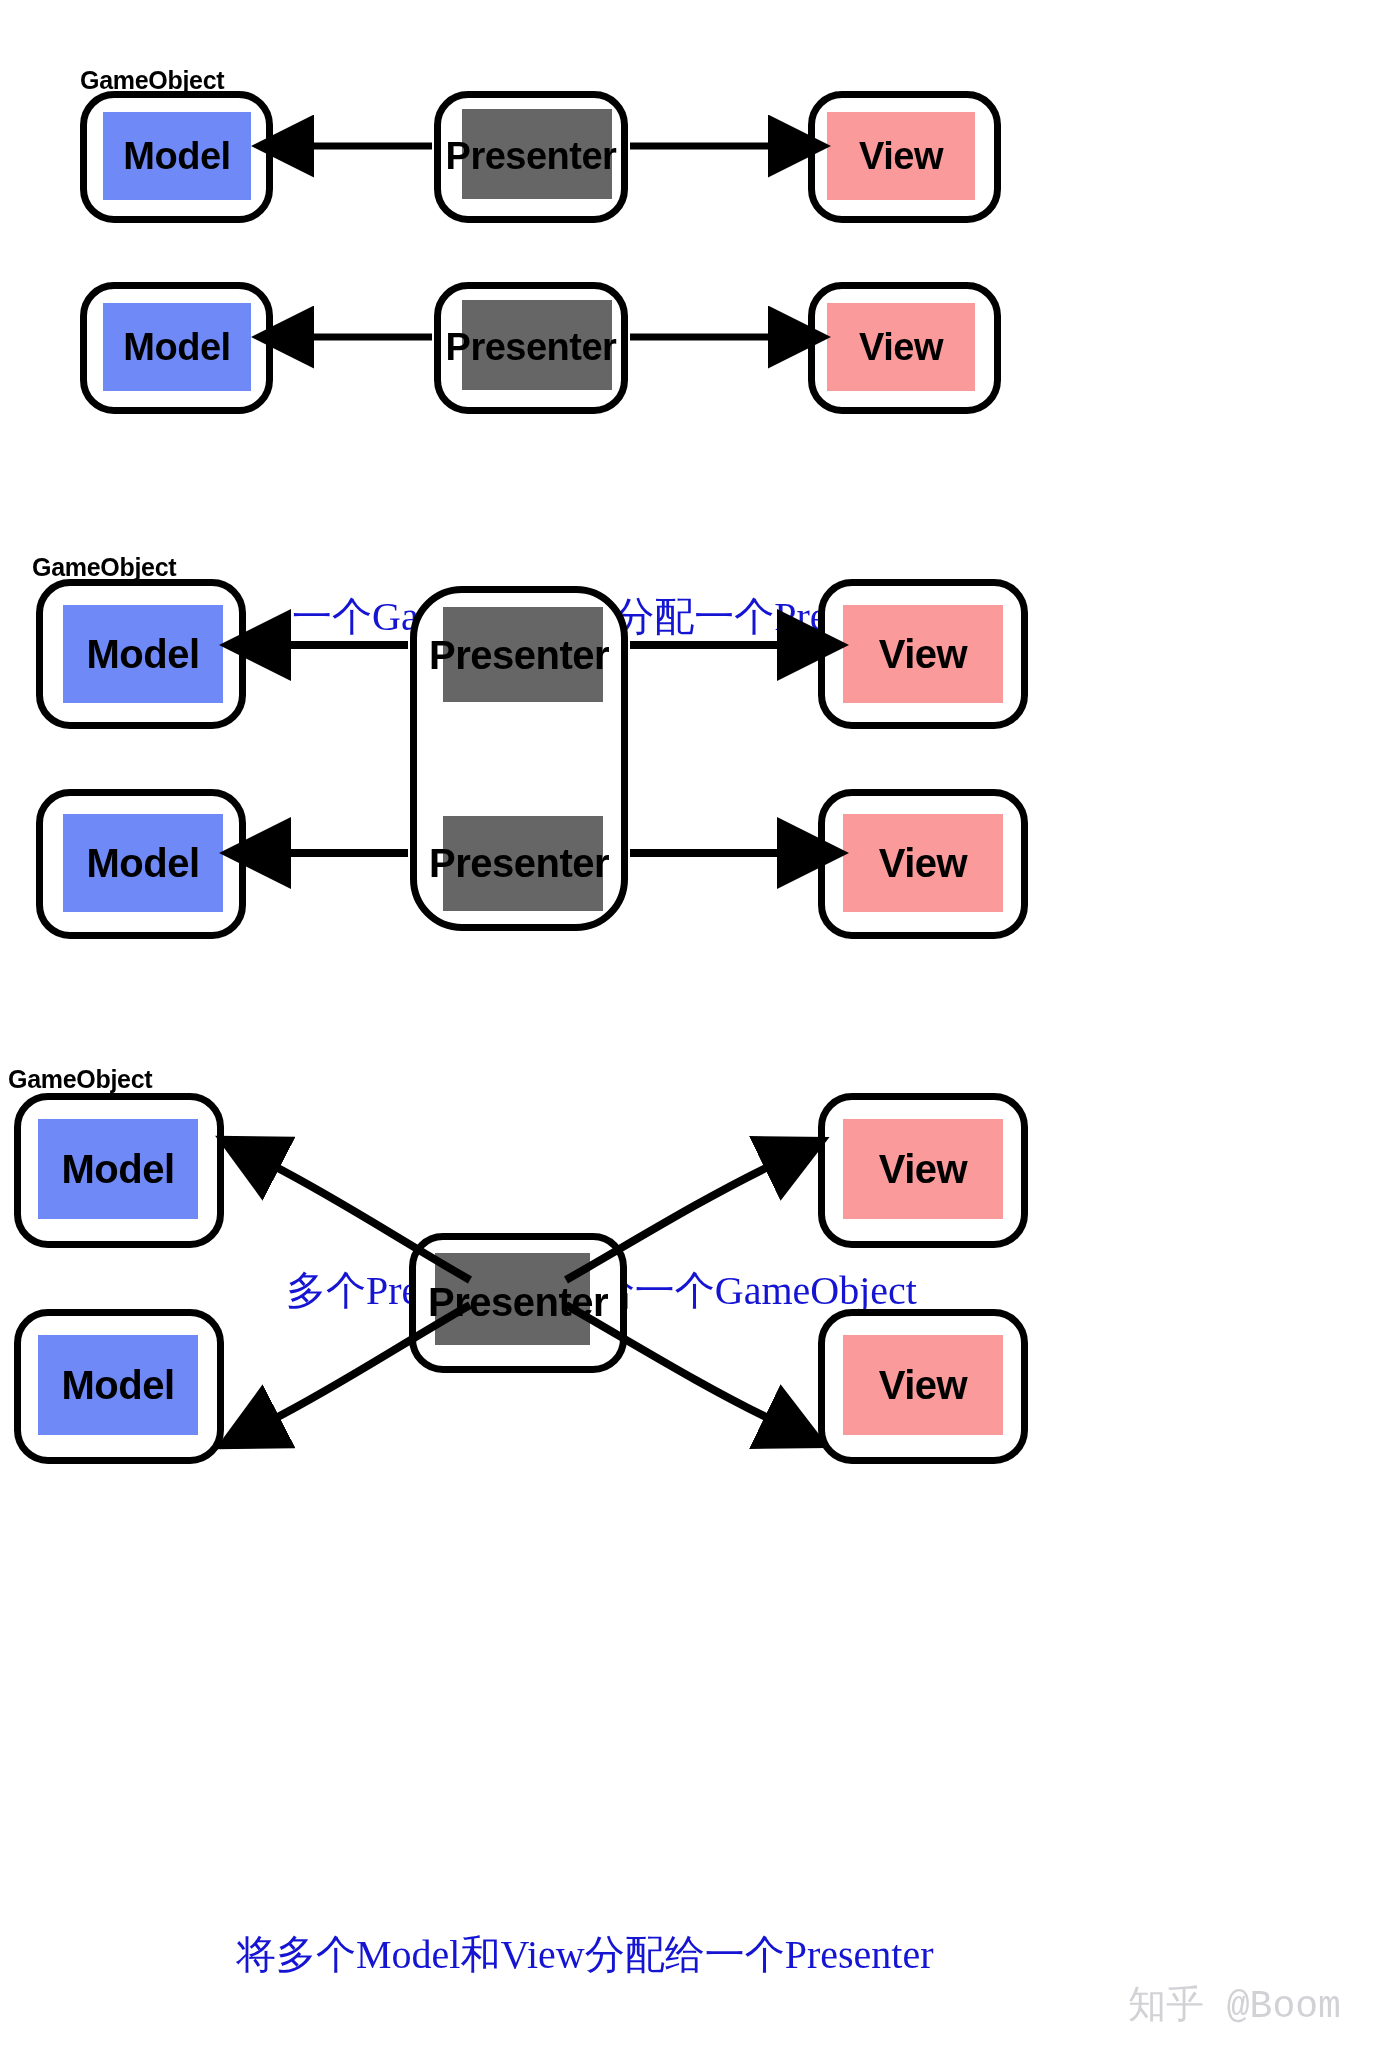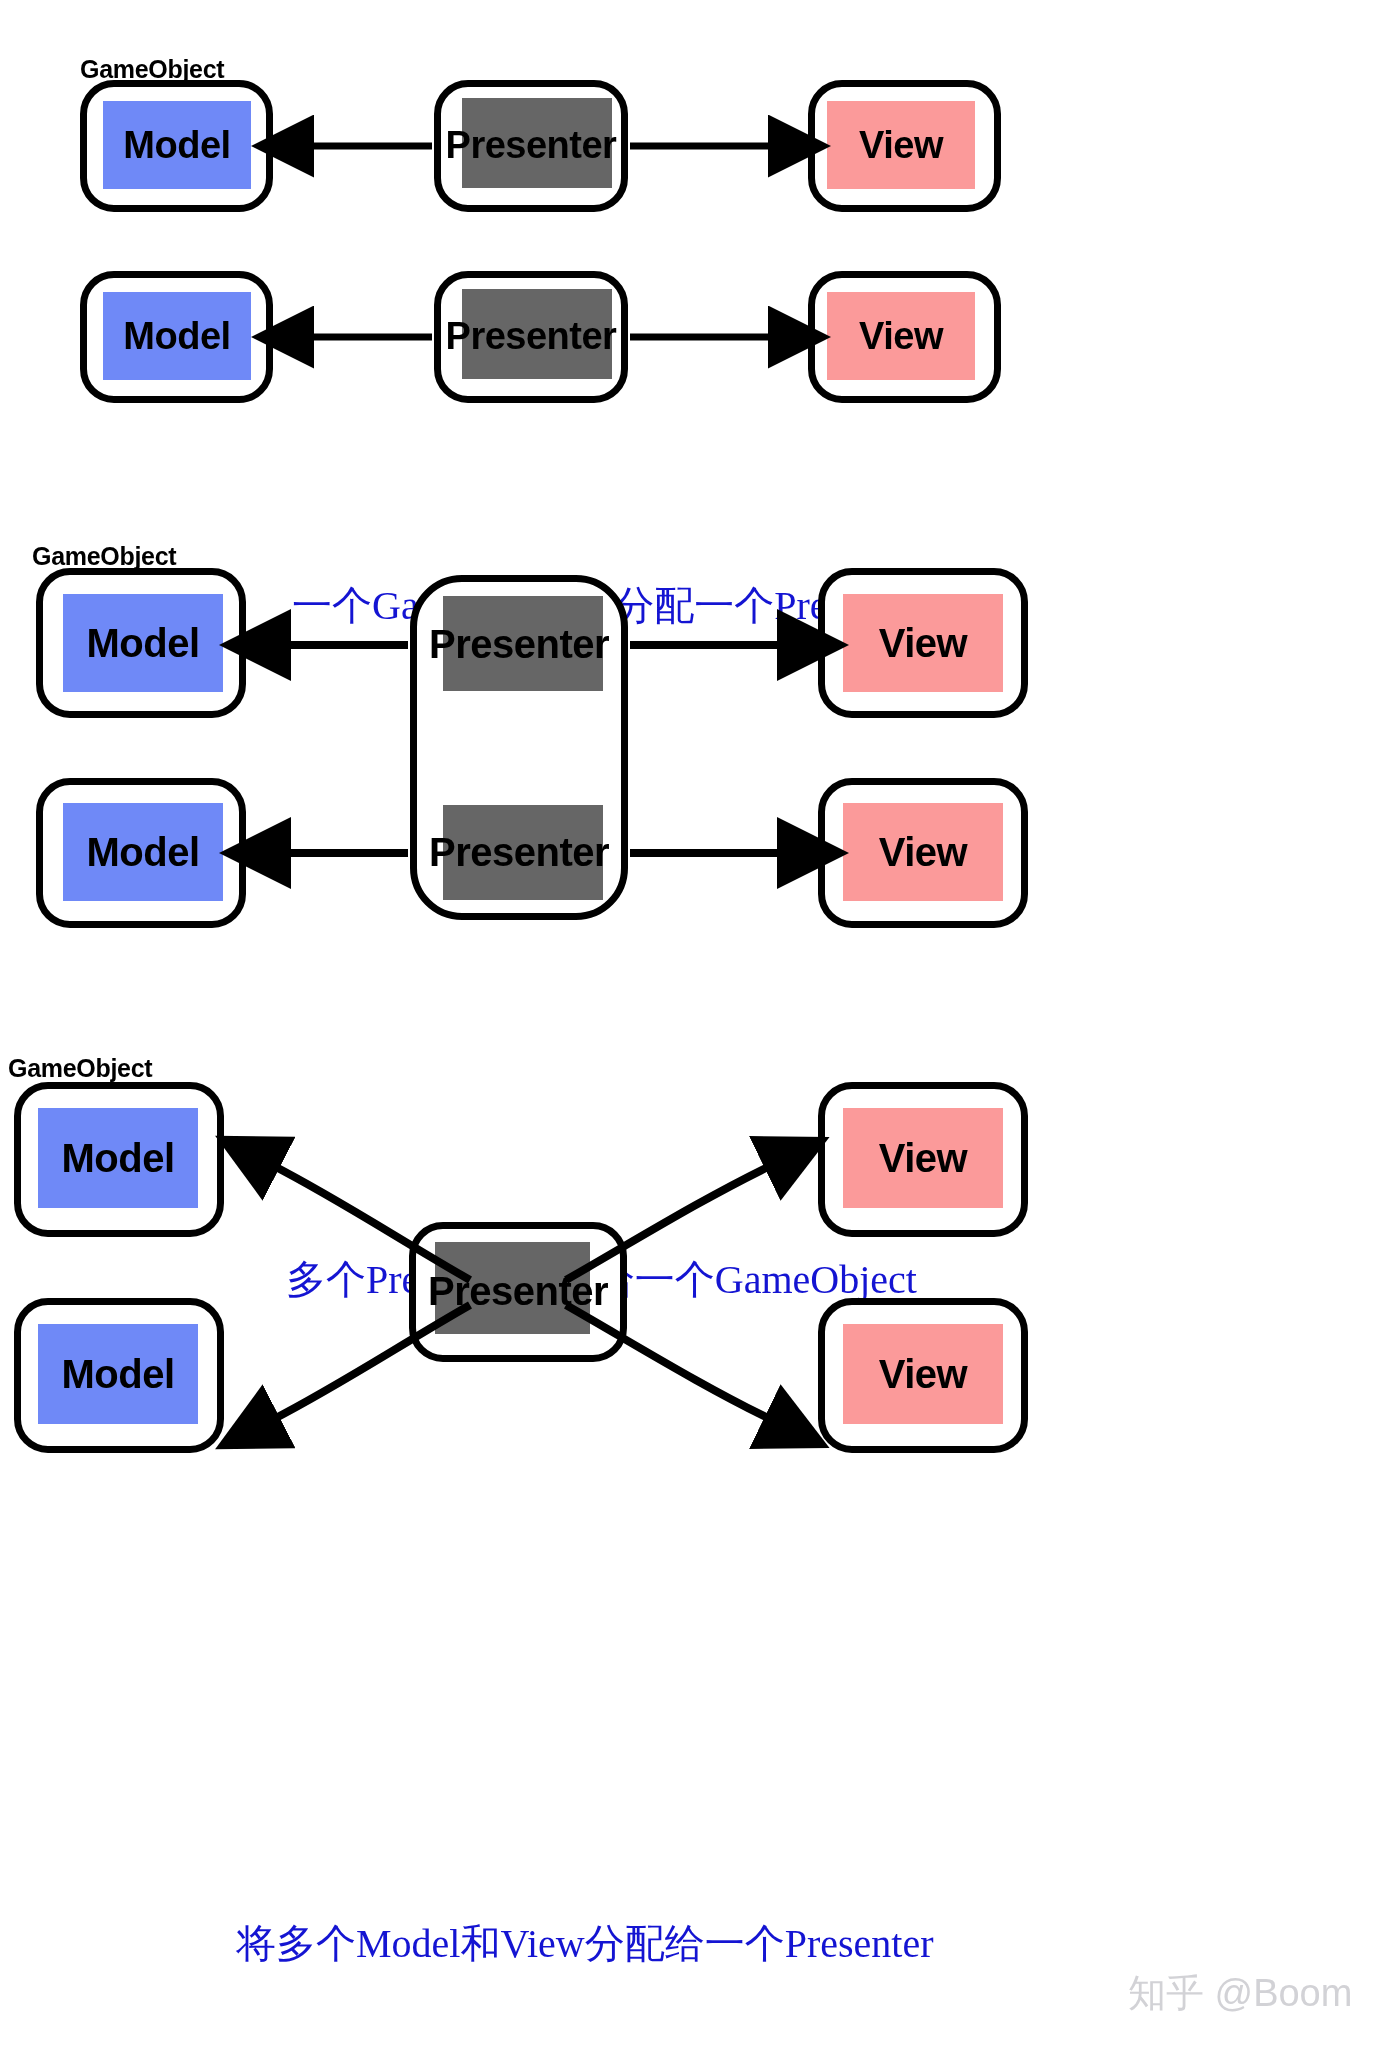--- a/index.html
+++ b/index.html
@@ -11,21 +11,21 @@
     width: 1400px;
     height: 2050px;
     position: relative;
     overflow: hidden;
     font-family: "Liberation Sans", "DejaVu Sans", sans-serif;
   }
 
   #canvas {
     position: absolute;
     left: 0;
-    top: 0;
+    top: 11px;
     width: 1400px;
     height: 1708px;
   }
 
   
   .shell {
     position: absolute;
     box-sizing: border-box;
     background: #ffffff;
     border: 7px solid #000000;
@@ -173,21 +173,21 @@
   <div class="shell" style="left:818px; top:1082px; width:210px; height:155px;"></div>
   <div class="chip chip-view" style="left:843px; top:1108px; width:160px; height:100px;"></div>
   <div class="node-label" style="left:843px; top:1108px; width:160px; height:100px; font-size:40px;">View</div>
 
   <div class="shell" style="left:818px; top:1298px; width:210px; height:155px;"></div>
   <div class="chip chip-view" style="left:843px; top:1324px; width:160px; height:100px;"></div>
   <div class="node-label" style="left:843px; top:1324px; width:160px; height:100px; font-size:40px;">View</div>
 
   <div class="caption" style="left:236px; top:1916px;text-align:center;">将多个Model和View分配给一个Presenter</div>
 
-  <div class="watermark" style="left:1128px; top:1968px;">知乎 @Boom</div>
+  <div class="watermark" style="left:1128px; top:1968px;font-family:Liberation Mono, monospace;">知乎 @Boom</div>
 
 </div>
 
 <svg class="overlay" viewBox="0 0 1400 2050">
   <defs>
     <marker id="ah" markerWidth="9" markerHeight="9" refX="1" refY="4.5" orient="auto" markerUnits="strokeWidth">
       <path d="M0,0 L9,4.5 L0,9 z" fill="#000000"></path>
     </marker>
   </defs>
 

